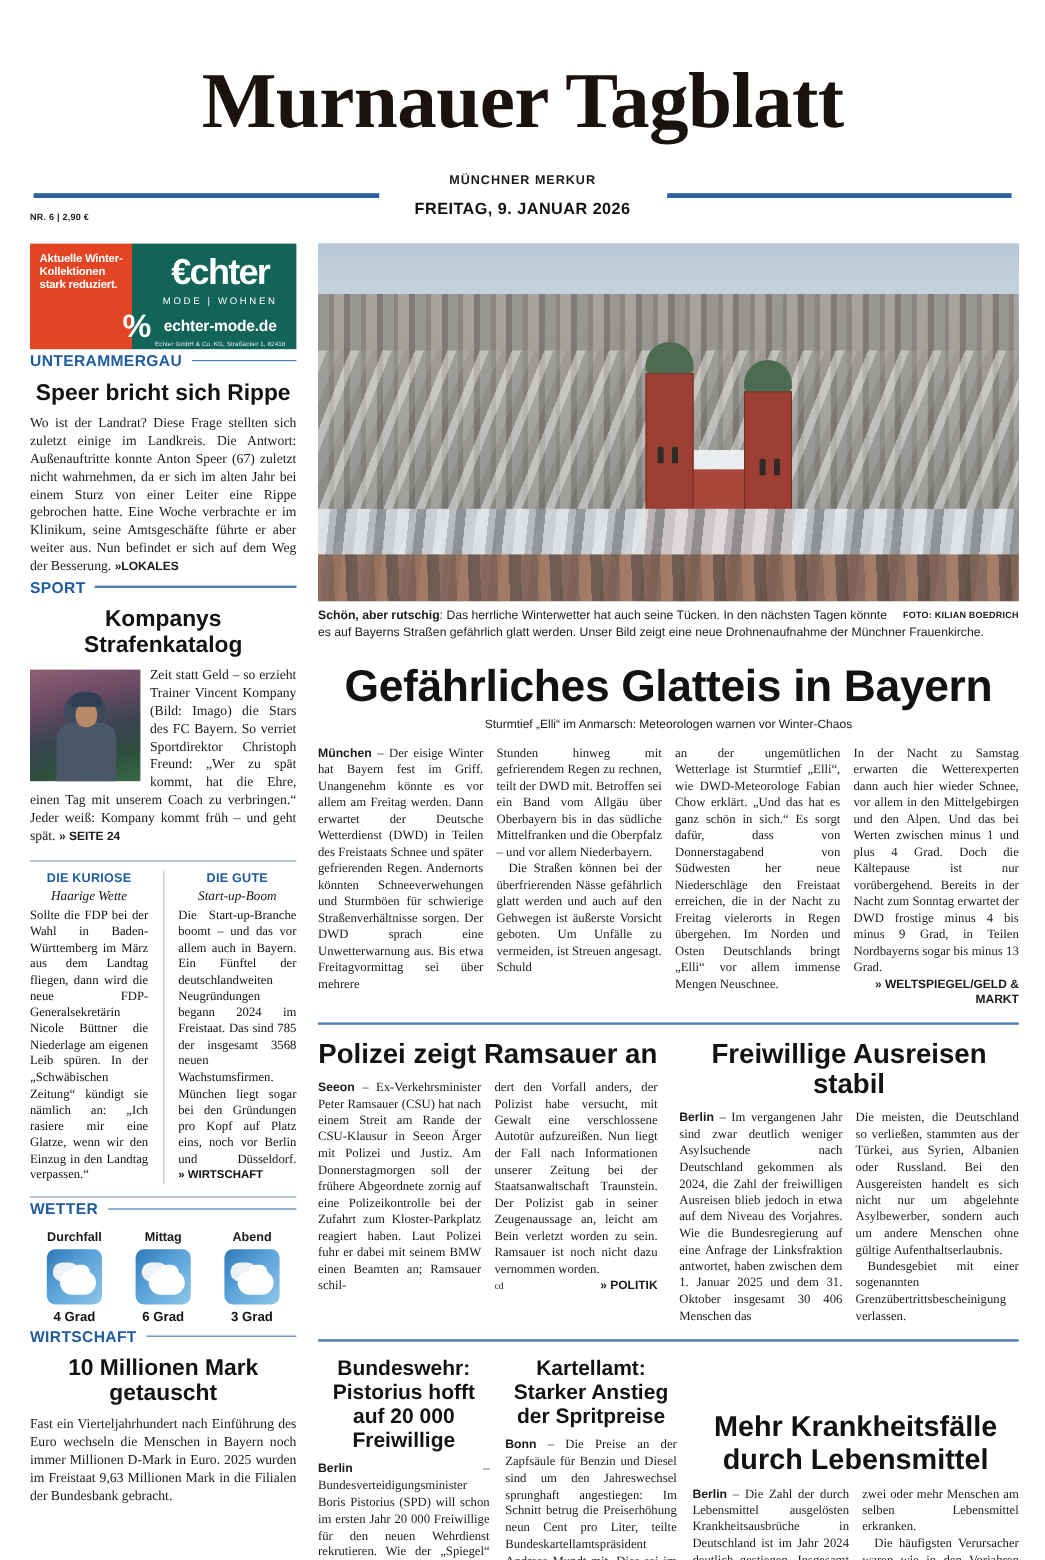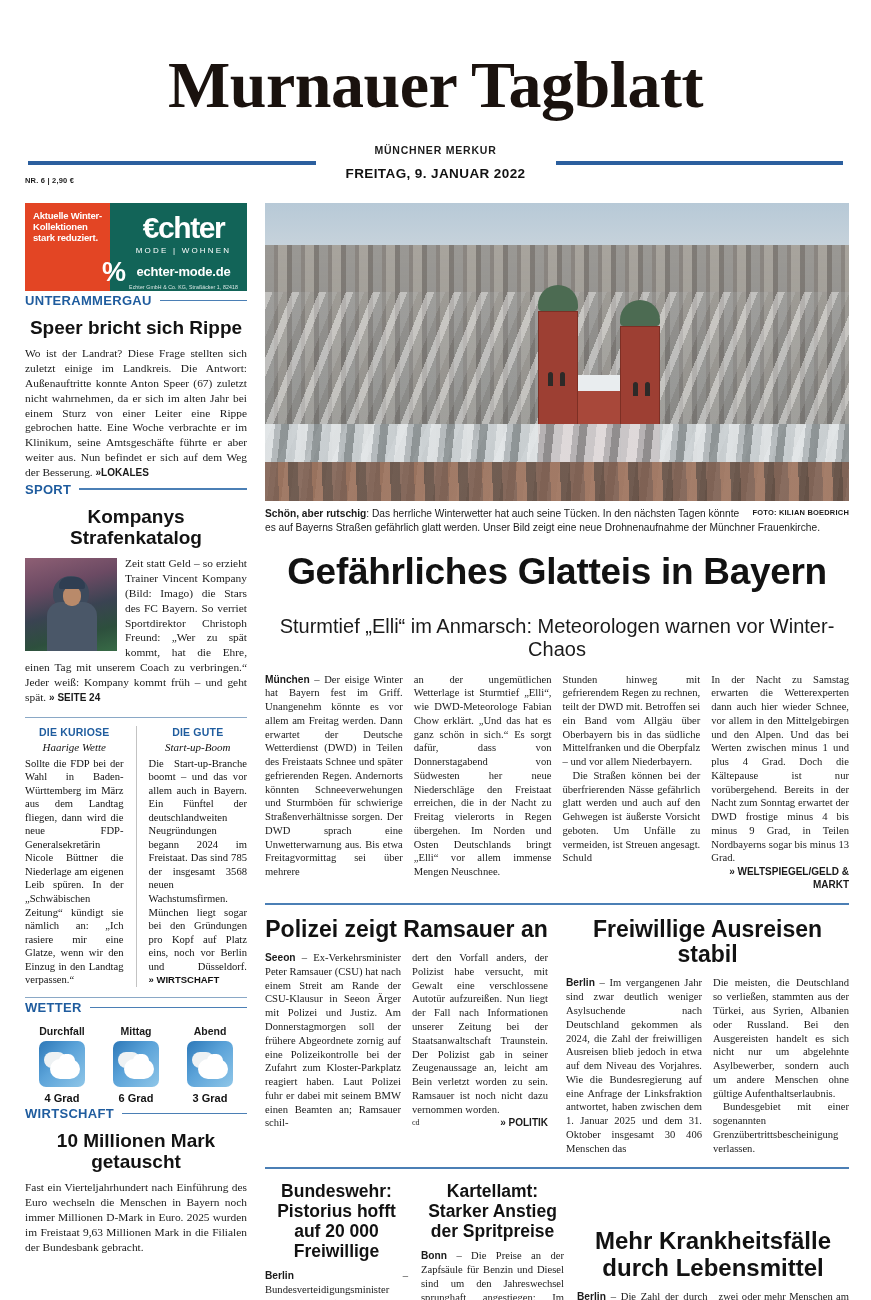--- a/index.html
+++ b/index.html
@@ -228,21 +228,21 @@
     font-size: 7.5px; font-weight: bold; letter-spacing: .2px; float: right;
     margin-top: 1px;
   }
 
   .main-head {
     font-family:"Liberation Sans", sans-serif; font-weight: bold;
     font-size: 37px; text-align: center; margin-top: 16px; color:#121212; letter-spacing:-0.3px;
   }
   .main-sub {
     font-family:"Liberation Sans", sans-serif;
-    font-size: 20px; text-align: center; margin-top: 22px; color:#1a1a1a;
+    font-size: 10px; text-align: center; margin-top: 6px; color:#1a1a1a;
   }
 
   .four-cols { display: flex; gap: 11px; margin-top: 12px; }
   .four-cols > div { flex: 1; }
   .art-body { font-size: 10.6px; line-height: 1.30; text-align: justify; hyphens:auto; -webkit-hyphens:auto; color:#1a1a1a;}
   .art-body p { text-indent: 10px; }
   .art-body p:first-child { text-indent: 0; }
   .art-body b.city { font-family:"Liberation Sans", sans-serif; font-weight:bold; font-size:10.2px; }
   .ref-right { text-align: right; font-family:"Liberation Sans",sans-serif; font-weight:bold; font-size:10px; }
 
@@ -275,21 +275,21 @@
 <body>
 
 <div class="page">
 
   <div class="masthead">
     <div class="masthead-title">Murnauer Tagblatt</div>
     <div class="masthead-rule-row">
       <div class="mh-rule"></div>
       <div class="mh-center">
         <div class="mh-merkur">MÜNCHNER MERKUR</div>
-        <div class="mh-date">FREITAG, 9. JANUAR 2022</div>
+        <div class="mh-date">FREITAG, 9. JANUAR 2026</div>
       </div>
       <div class="mh-rule"></div>
     </div>
   </div>
   <div class="mh-issue">NR. 6 | 2,90 €</div>
 
   <div class="body-area">
     <div class="cols">
 
       <div class="col-left">
@@ -431,25 +431,25 @@
         </div>
 
         <div class="main-head">Gefährliches Glatteis in Bayern</div>
         <div class="main-sub">Sturmtief „Elli“ im Anmarsch: Meteorologen warnen vor Winter-Chaos</div>
 
         <div class="four-cols">
           <div class="art-body">
             <p><b class="city">München</b> <span>– Der eisige Winter hat Bayern fest im Griff. Unangenehm könnte es vor allem am Freitag werden. Dann erwartet der Deutsche Wetterdienst (DWD) in Teilen des Freistaats Schnee und später gefrierenden Regen. Andernorts könnten Schneeverwehungen und Sturmböen für schwierige Straßenverhältnisse sorgen. Der DWD sprach eine Unwetterwarnung aus. Bis etwa Freitagvormittag sei über mehrere</span></p>
           </div>
           <div class="art-body">
-            <p>an der ungemütlichen Wetterlage ist Sturmtief „Elli“, wie DWD-Meteorologe Fabian Chow erklärt. „Und das hat es ganz schön in sich.“ Es sorgt dafür, dass von Donnerstagabend von Südwesten her neue Niederschläge den Freistaat erreichen, die in der Nacht zu Freitag vielerorts in Regen übergehen. Im Norden und Osten Deutschlands bringt „Elli“ vor allem immense Mengen Neuschnee.</p>
-          </div>
-          <div class="art-body">
             <p>Stunden hinweg mit gefrierendem Regen zu rechnen, teilt der DWD mit. Betroffen sei ein Band vom Allgäu über Oberbayern bis in das südliche Mittelfranken und die Oberpfalz – und vor allem Niederbayern.</p>
             <p>Die Straßen können bei der überfrierenden Nässe gefährlich glatt werden und auch auf den Gehwegen ist äußerste Vorsicht geboten. Um Unfälle zu vermeiden, ist Streuen angesagt. Schuld</p>
+          </div>
+          <div class="art-body">
+            <p>an der ungemütlichen Wetterlage ist Sturmtief „Elli“, wie DWD-Meteorologe Fabian Chow erklärt. „Und das hat es ganz schön in sich.“ Es sorgt dafür, dass von Donnerstagabend von Südwesten her neue Niederschläge den Freistaat erreichen, die in der Nacht zu Freitag vielerorts in Regen übergehen. Im Norden und Osten Deutschlands bringt „Elli“ vor allem immense Mengen Neuschnee.</p>
           </div>
           <div class="art-body">
             <p>In der Nacht zu Samstag erwarten die Wetterexperten dann auch hier wieder Schnee, vor allem in den Mittelgebirgen und den Alpen. Und das bei Werten zwischen minus 1 und plus 4 Grad. Doch die Kältepause ist nur vorübergehend. Bereits in der Nacht zum Sonntag erwartet der DWD frostige minus 4 bis minus 9 Grad, in Teilen Nordbayerns sogar bis minus 13 Grad.</p>
             <div class="ref-right">» WELTSPIEGEL/GELD &amp; MARKT</div>
           </div>
         </div>
 
         <div class="hr-blue"></div>
 
         <div class="two-head">

